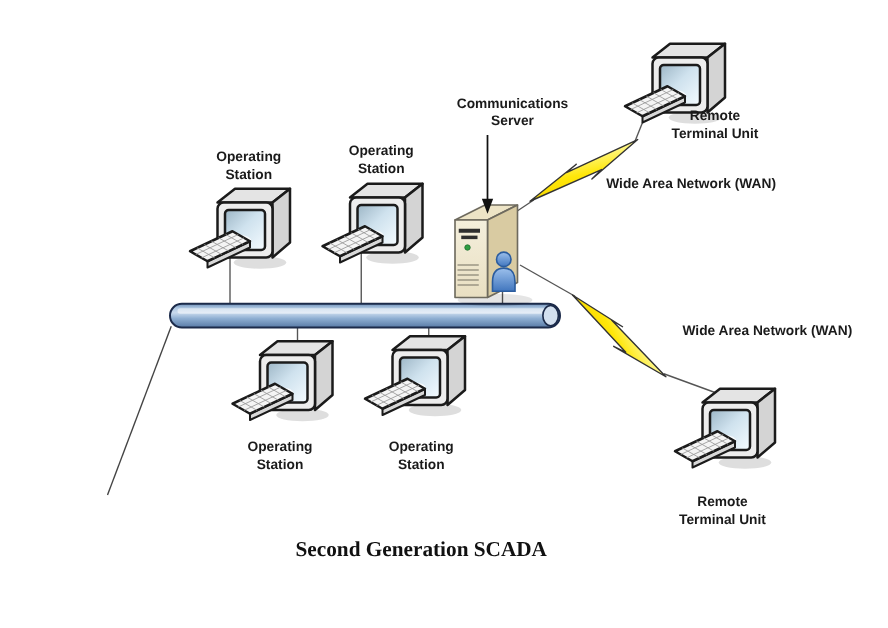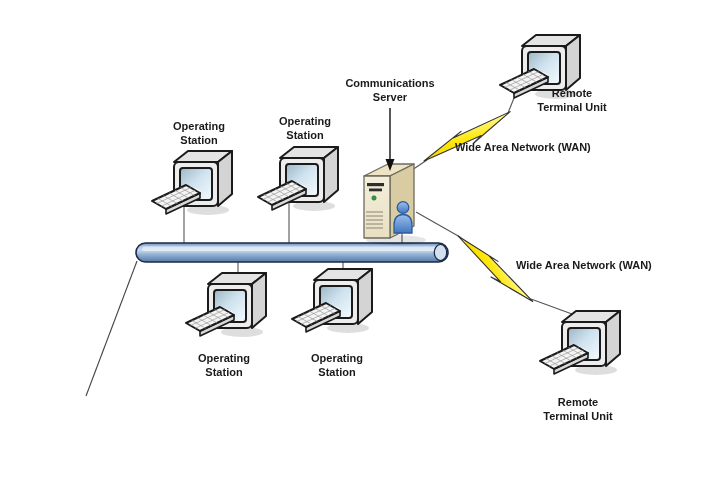--- a/index.html
+++ b/index.html
@@ -7,21 +7,21 @@
     position:relative;width:710px;height:502px;background:#ffffff;
     overflow:hidden;font-family:"Liberation Sans",sans-serif;
   }
   #diagram-svg{position:absolute;left:0;top:0;}
   .cicon{position:absolute;width:86px;height:80px;}
   .lbl{
     position:absolute;font-weight:bold;font-size:11px;line-height:1.3;
     color:#1a1a1a;text-align:center;white-space:pre-line;
     font-family:"Liberation Sans",sans-serif;
   }
-  .lbl-single{white-space:nowrap;text-align:left;}
+  .lbl-single{white-space:nowrap;text-align:left;margin-left:30px;}
   #diagram-title{
     position:absolute;left:185px;top:430px;width:304px;text-align:center;
     font-family:"Liberation Serif",serif;font-weight:bold;font-size:17px;
     color:#111;white-space:nowrap;
   }
 </style>
 </head>
 <body>
 
 <div id="stage">
@@ -225,30 +225,31 @@
       <polygon points="16,69 50,53 50,58 16,74" fill="#d8d8d8" stroke="#1b1b1b" stroke-width="1.6" stroke-linejoin="round"></polygon>
       <polygon points="2,61 36,45 50,53 16,69" fill="#f4f4f4" stroke="#1b1b1b" stroke-width="2" stroke-linejoin="round"></polygon>
       <g stroke="#9a9a9a" stroke-width="0.7">
         <path d="M6.6,63.6 L40.6,47.6 M11.2,66.3 L45.2,50.3"></path>
         <path d="M7.7,58.3 L21.7,66.3 M13.4,55.6 L27.4,63.6 M19.1,52.9 L33.1,60.9 M24.8,50.2 L38.8,58.2 M30.5,47.5 L44.5,55.5"></path>
       </g>
     </g>
   </svg>
 </div>
 
-  <div class="lbl" style="left:330px;top:76px;width:120px">Communications
+  <div class="lbl" style="left:350px;top:76px;width:120px">Communications
 Server</div>
   <div class="lbl" style="left:149px;top:119px;width:100px">Operating
 Station</div>
   <div class="lbl" style="left:255px;top:114px;width:100px">Operating
 Station</div>
   <div class="lbl" style="left:174px;top:351px;width:100px">Operating
 Station</div>
   <div class="lbl" style="left:287px;top:351px;width:100px">Operating
 Station</div>
   <div class="lbl" style="left:512px;top:86px;width:120px">Remote
 Terminal Unit</div>
   <div class="lbl" style="left:518px;top:395px;width:120px">Remote
 Terminal Unit</div>
   <div class="lbl lbl-single" style="left:455px;top:140px">Wide Area Network (WAN)</div>
   <div class="lbl lbl-single" style="left:516px;top:258px">Wide Area Network (WAN)</div>
 
+  <div id="diagram-title">Second Generation SCADA</div>
 </div>
 
 </body></html>

